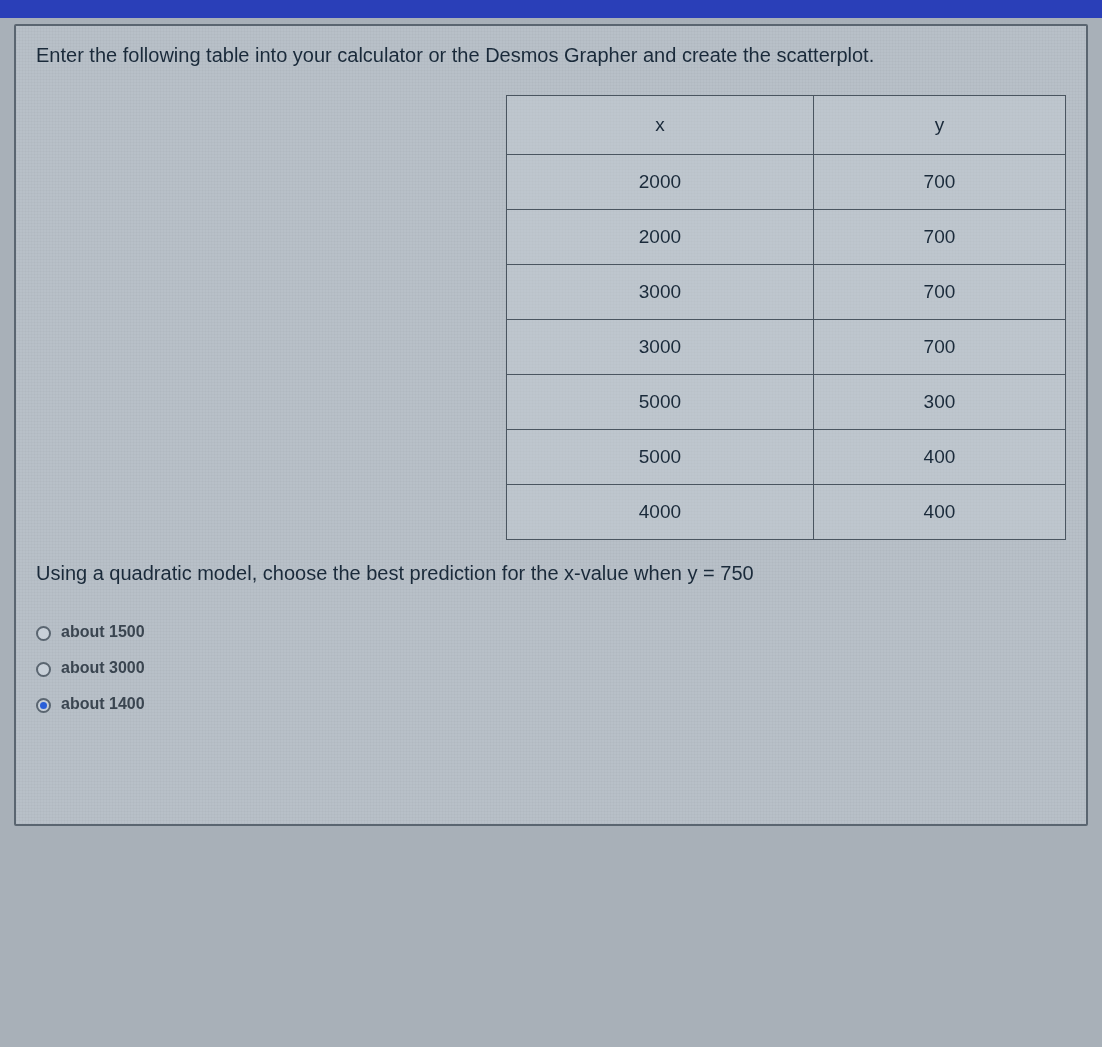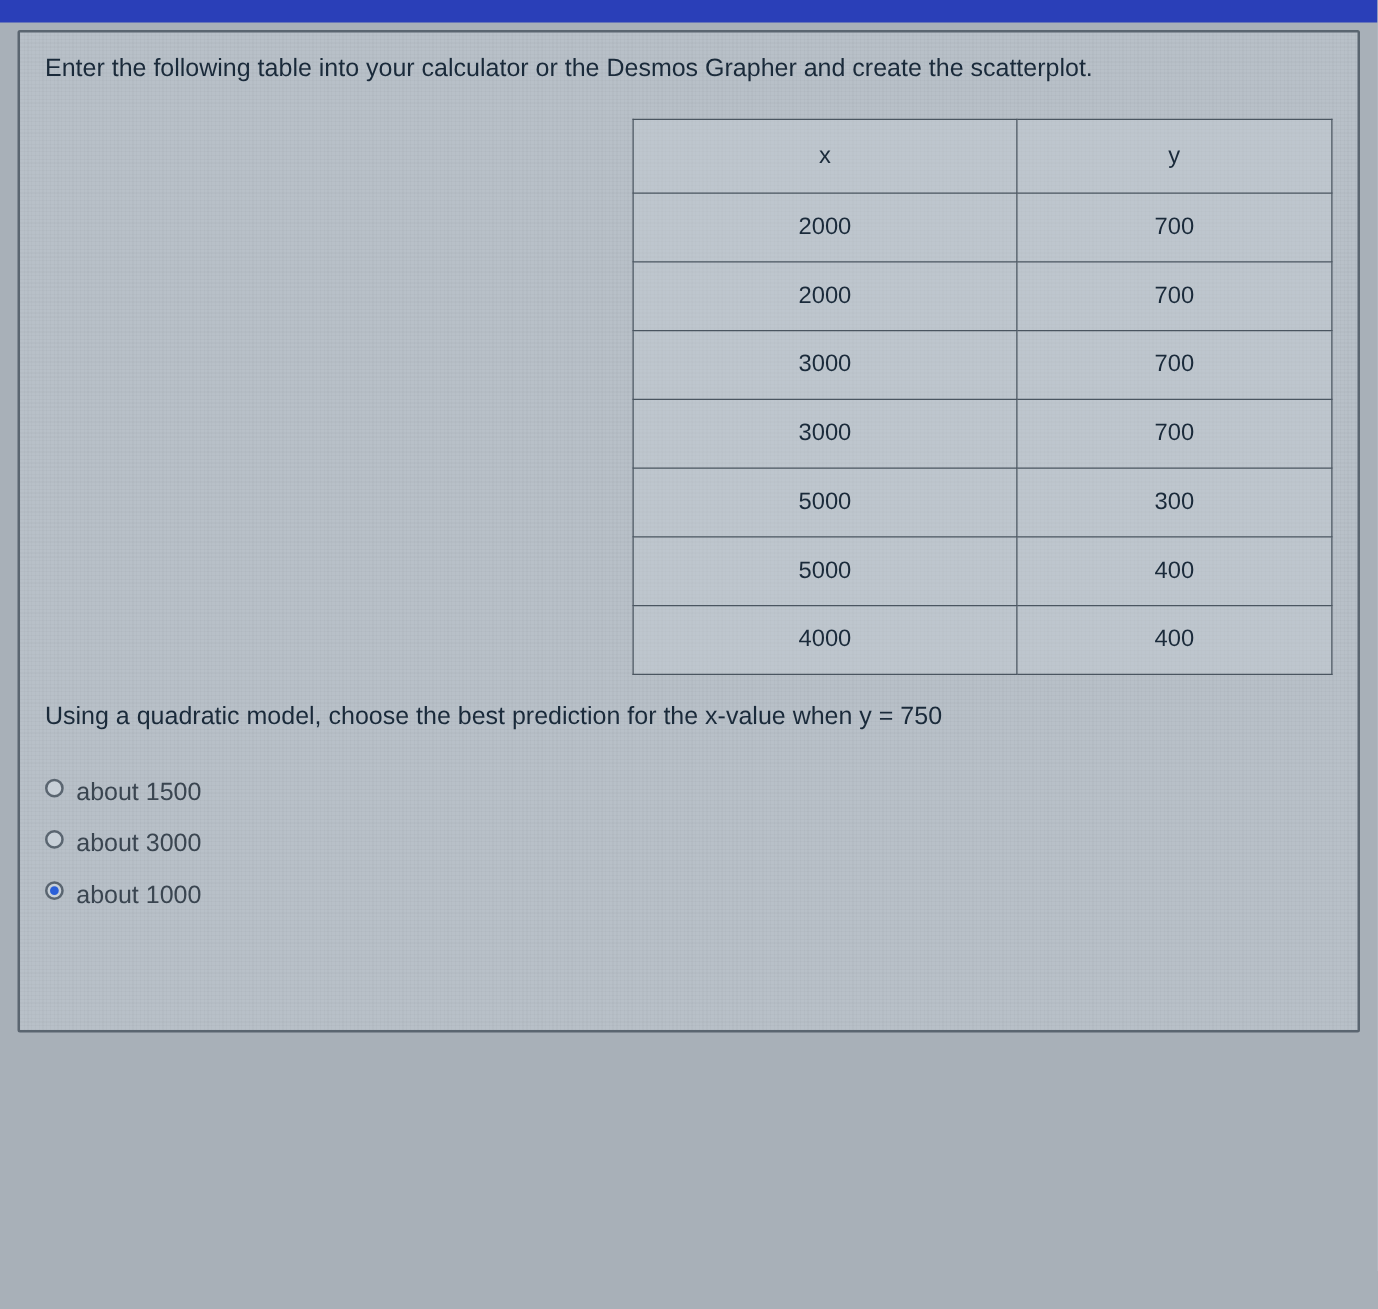--- a/index.html
+++ b/index.html
@@ -54,26 +54,27 @@
   .question2 {
     margin-top: 22px;
     font-size: 20px;
     color: #1a2a3a;
   }
   .options {
     margin-top: 38px;
   }
   .option {
     display: flex;
-    align-items: flex-start;
+    align-items: flex-end;
     gap: 10px;
     margin-bottom: 18px;
-    font-size: 20px;
+    font-size: 16px;
     color: #3a4550;
     cursor: pointer;
+    font-weight: bold;
   }
   .radio {
     width: 15px;
     height: 15px;
     border-radius: 50%;
     border: 2px solid #5a6570;
     display: inline-flex;
     align-items: center;
     justify-content: center;
     background: #c8d0d8;
@@ -142,17 +143,17 @@
     <div class="option">
       <span class="radio"></span>
       <span>about 1500</span>
     </div>
     <div class="option">
       <span class="radio"></span>
       <span>about 3000</span>
     </div>
     <div class="option">
       <span class="radio selected"></span>
-      <span>about 1000</span>
+      <span>about 1400</span>
     </div>
   </div>
 
 </div>
 
 </body></html>

